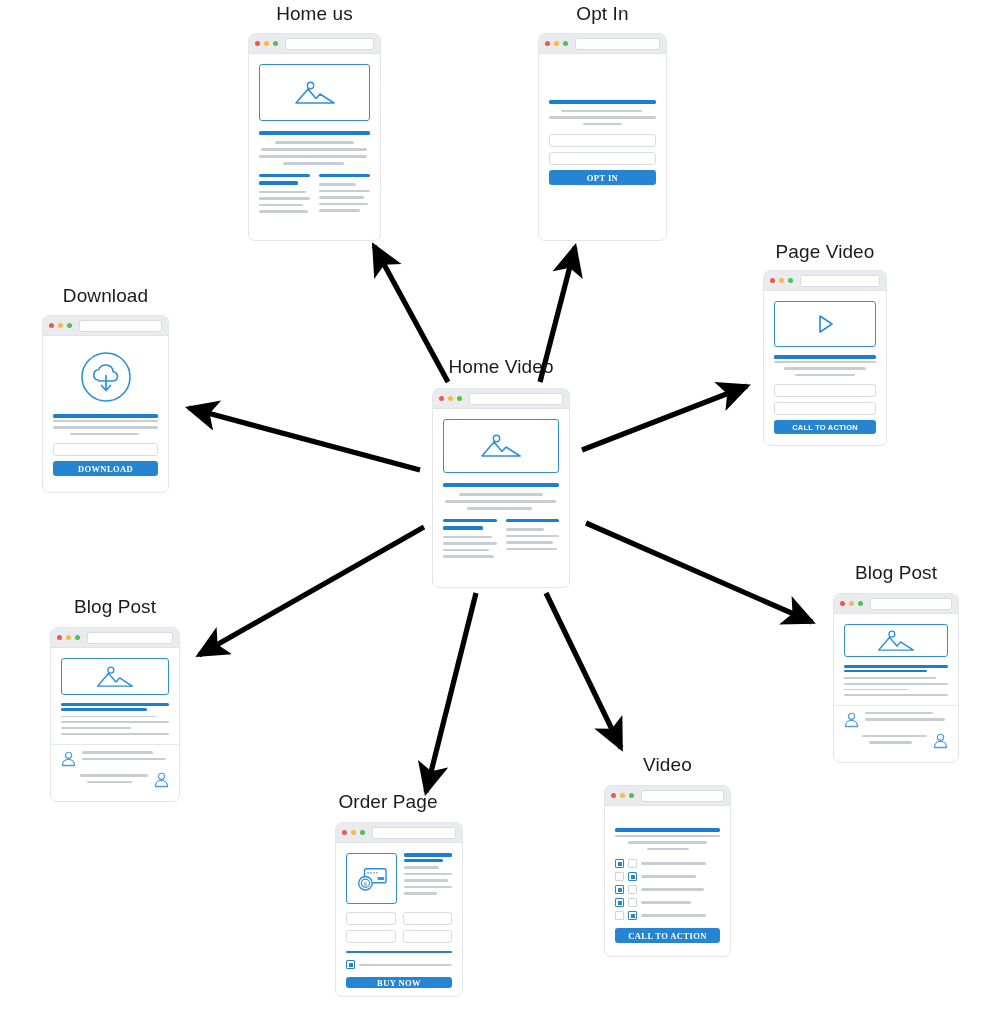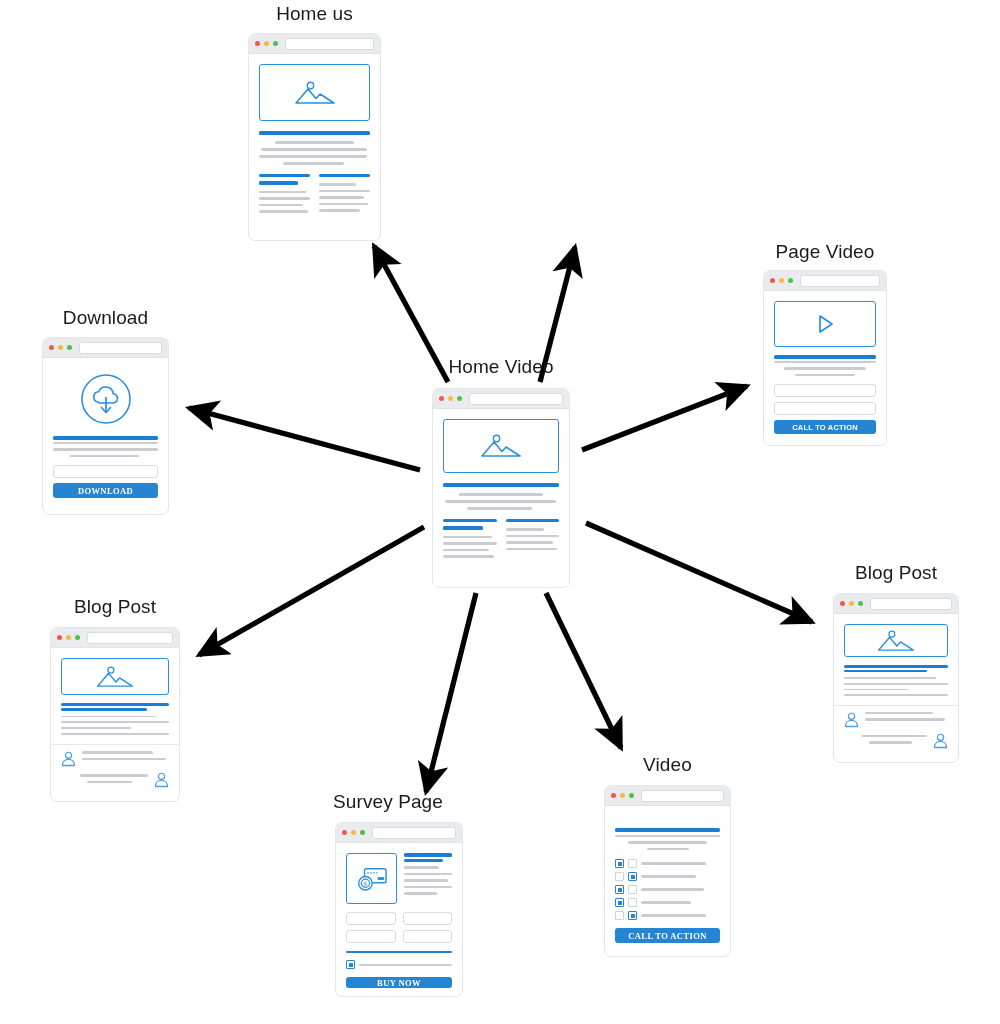--- a/index.html
+++ b/index.html
@@ -162,20 +162,42 @@
             <div class="ln thin" style="width:100%;"></div>
             <div class="ln thin" style="width:88%;"></div>
             <div class="ln thin" style="width:96%;"></div>
             <div class="ln thin" style="width:80%;"></div>
           </div>
         </div>
       </div>
     </div>
   </div>
 
+  <div class="node" style="left:538px;top:33px;width:129px;height:208px;">
+    <div class="node-title" style="top:-30px;">Opt In</div>
+    <div class="card" style="left:0;top:0;width:129px;height:208px;">
+      <div class="chrome">
+        <div class="dots">
+          <span class="dot r"></span>
+          <span class="dot y"></span>
+          <span class="dot g"></span>
+        </div>
+        <div class="urlbar"></div>
+      </div>
+      <div class="body" style="padding-top:46px;">
+        <div class="ln blue" style="width:100%;margin-bottom:6px;"></div>
+        <div class="ln thin" style="width:76%;margin-left:11%;"></div>
+        <div class="ln thin" style="width:100%;"></div>
+        <div class="ln thin" style="width:36%;margin-left:32%;margin-bottom:9px;"></div>
+        <div class="field"></div>
+        <div class="field"></div>
+        <div class="btn serif" style="height:15px;">OPT IN</div>
+      </div>
+    </div>
+  </div>
 
   <div class="node" style="left:763px;top:270px;width:124px;height:176px;">
     <div class="node-title" style="top:-29px;">Page Video</div>
     <div class="card" style="left:0;top:0;width:124px;height:176px;">
       <div class="chrome">
         <div class="dots">
           <span class="dot r"></span>
           <span class="dot y"></span>
           <span class="dot g"></span>
         </div>
@@ -191,21 +213,21 @@
         <div class="ln thin" style="width:100%;"></div>
         <div class="ln thin" style="width:80%;margin-left:10%;"></div>
         <div class="ln thin" style="width:58%;margin-left:21%;margin-bottom:8px;"></div>
         <div class="field"></div>
         <div class="field"></div>
         <div class="btn sans" style="height:14px;">CALL TO ACTION</div>
       </div>
     </div>
   </div>
 
-  <div class="node" style="left:42px;top:315px;width:127px;height:178px;margin-top:22px;">
+  <div class="node" style="left:42px;top:315px;width:127px;height:178px;">
     <div class="node-title" style="top:-30px;">Download</div>
     <div class="card" style="left:0;top:0;width:127px;height:178px;">
       <div class="chrome">
         <div class="dots">
           <span class="dot r"></span>
           <span class="dot y"></span>
           <span class="dot g"></span>
         </div>
         <div class="urlbar"></div>
       </div>
@@ -367,21 +389,21 @@
             <circle cx="8" cy="4.6" r="3.3" fill="none" stroke="#4a9fe0" stroke-width="1.3"></circle>
             <path d="M1.6 15.4 C1.6 10.9 4.5 9 8 9 C11.5 9 14.4 10.9 14.4 15.4 Z" fill="none" stroke="#4a9fe0" stroke-width="1.3" stroke-linejoin="round"></path>
             <line x1="1.2" y1="15.6" x2="14.8" y2="15.6" stroke="#4a9fe0" stroke-width="1.3"></line>
           </svg>
         </div>
       </div>
     </div>
   </div>
 
   <div class="node" style="left:324px;top:822px;width:128px;height:175px;">
-    <div class="node-title" style="top:-31px;">Survey Page</div>
+    <div class="node-title" style="top:-31px;">Order Page</div>
     <div class="card" style="left:11px;top:0;width:128px;height:175px;">
       <div class="chrome">
         <div class="dots">
           <span class="dot r"></span>
           <span class="dot y"></span>
           <span class="dot g"></span>
         </div>
         <div class="urlbar"></div>
       </div>
       <div class="body">

